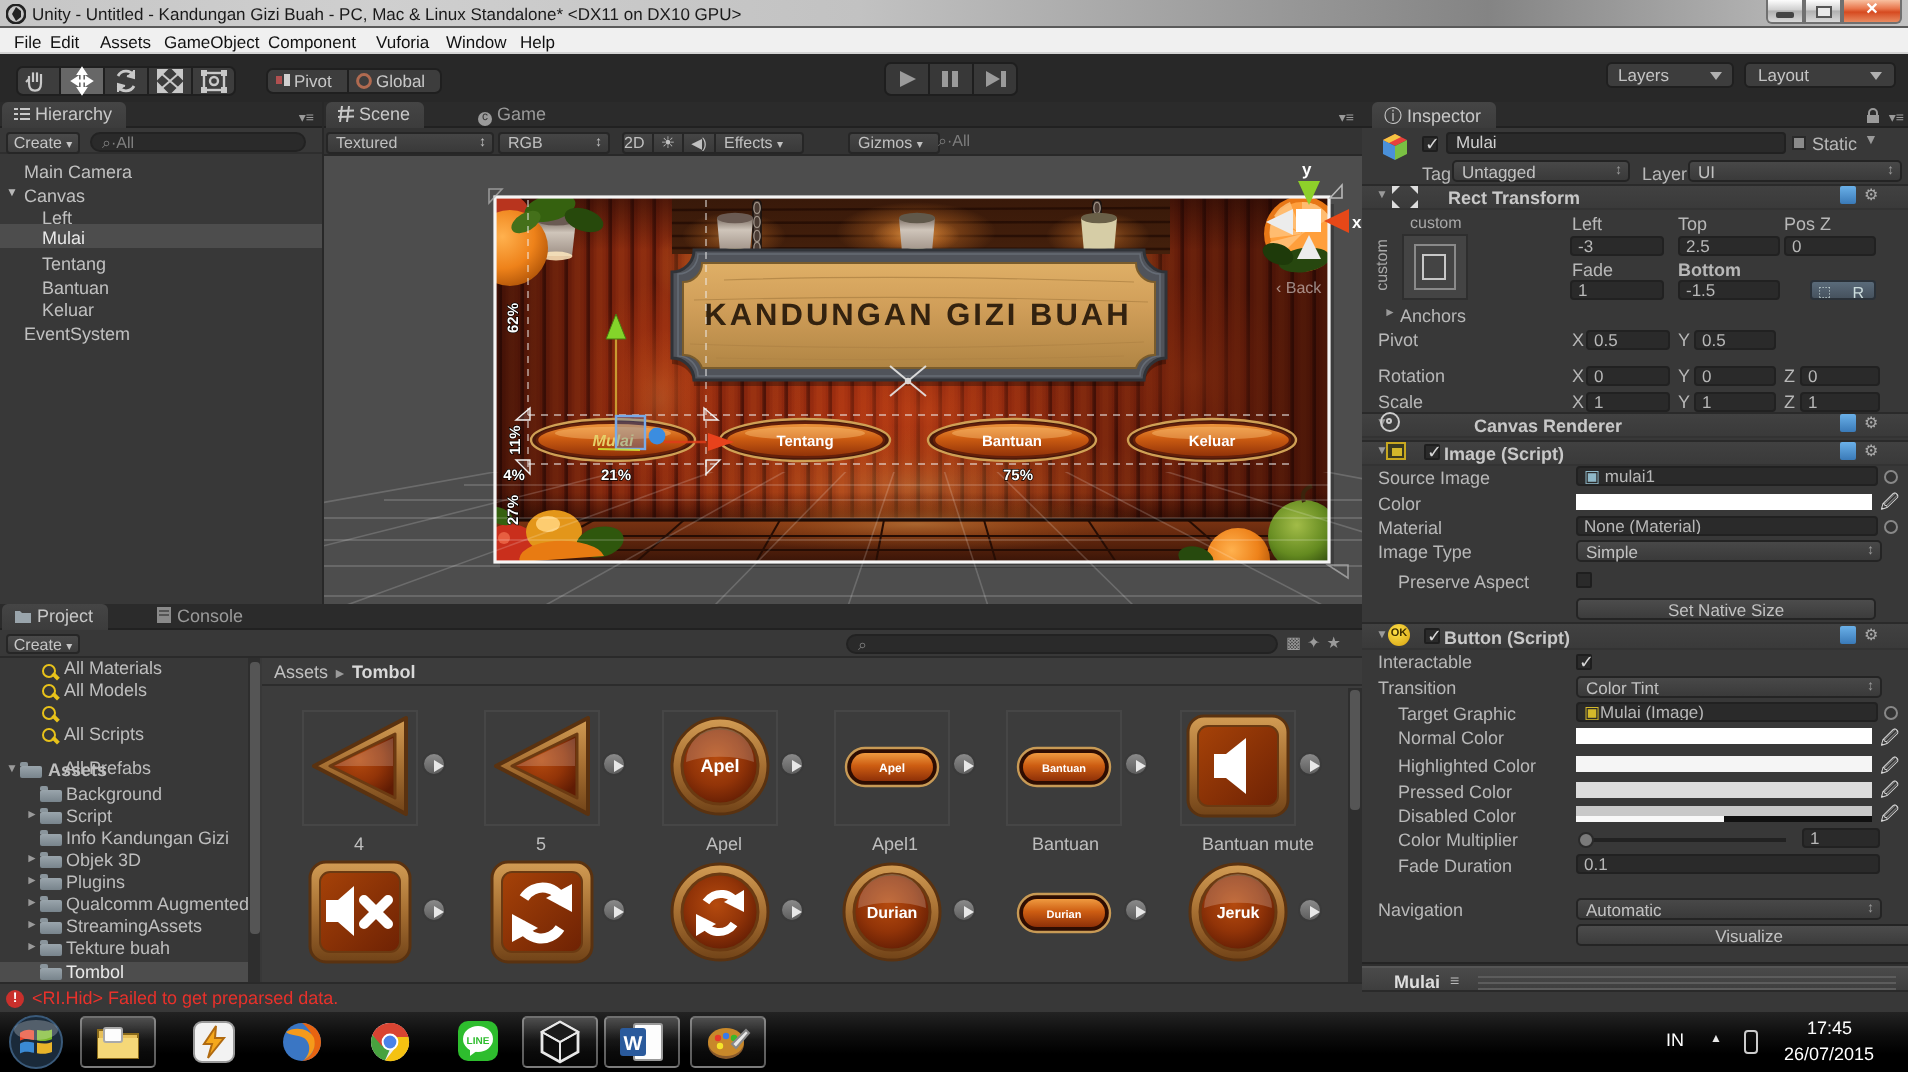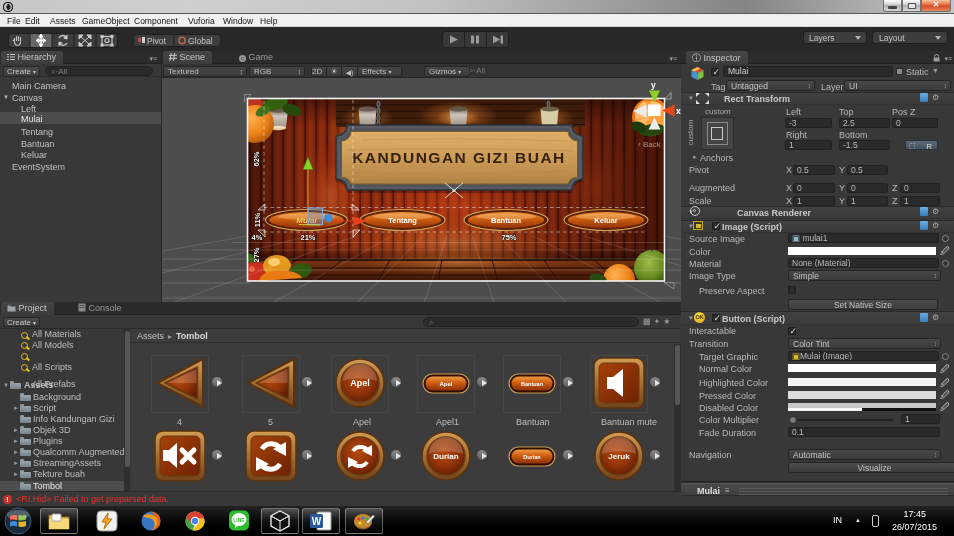--- a/index.html
+++ b/index.html
@@ -64,20 +64,21 @@
 .tbtn { position:absolute; top:2px; width:38px; height:26px; display:flex; align-items:center; justify-content:center; }
 .tbtn.on { background:linear-gradient(rgba(255,255,255,0.22),rgba(255,255,255,0.06) 45%,rgba(255,255,255,0.02)); border:1px solid rgba(255,255,255,0.35); border-radius:2.5px; }
 </style>
 </head>
 <body>
 <div class="abs" id="titlebar">
   <svg class="abs" style="left:3px;top:2px" width="10" height="10" viewBox="0 0 10 10">
       <circle cx="5" cy="5" r="4.6" fill="none" stroke="#222" stroke-width="1.3"></circle>
       <path d="M5 1.5 L3 5 L5 8.5 L7.5 6.5 L7.5 3.5 Z" fill="#222"></path>
     </svg>
+  <span class="ttxt">Unity - Untitled - Kandungan Gizi Buah - PC, Mac &amp; Linux Standalone* &lt;DX11 on DX10 GPU&gt;</span>
   <div id="winbtns">
     <div class="wbtn min">
         <div style="width:9px;height:3px;background:#444;margin:6px auto 0;border-radius:1px;"></div>
       </div>
     <div class="wbtn max">
         <div style="width:8px;height:6px;border:1.3px solid #555;margin:2.5px auto 0;background:#e8e8e8;"></div>
       </div>
     <div class="wbtn cls">✕</div>
   </div>
 </div>
@@ -557,36 +558,36 @@
       <div class="abs" style="left:-3px;top:64px;font-size:8px;color:#a8a8a8;transform:rotate(-90deg);">custom</div>
       <div class="abs" style="left:20px;top:53px;width:33px;height:33px;background:#444;border:1px solid #2e2e2e;"></div>
       <div class="abs" style="left:26px;top:58px;width:21px;height:23px;border:1px solid #8a8a8a;"></div>
       <div class="abs" style="left:30px;top:63px;width:12px;height:13px;border:1.5px solid #c8c8c8;"></div>
       <div class="abs" style="left:105px;top:43px;">Left</div>
       <div class="abs" style="left:158px;top:43px;">Top</div>
       <div class="abs" style="left:211px;top:43px;">Pos Z</div>
       <div class="abs fld" style="left:104px;top:53.5px;width:47px;">-3</div>
       <div class="abs fld" style="left:158px;top:53.5px;width:51px;">2.5</div>
       <div class="abs fld" style="left:211px;top:53.5px;width:46px;">0</div>
-      <div class="abs" style="left:105px;top:66px;">Right</div>
-      <div class="abs" style="left:158px;top:66px;">Bottom</div>
+      <div class="abs" style="left:105px;top:66px;">Fade</div>
+      <div class="abs" style="left:158px;top:66px;font-weight:bold;">Bottom</div>
       <div class="abs fld" style="left:104px;top:76px;width:47px;">1</div>
       <div class="abs fld" style="left:158px;top:76px;width:51px;">-1.5</div>
       <div class="abs" style="left:224px;top:76px;width:33px;height:10px;background:linear-gradient(#5a6b7a,#46525e);border:1px solid #2a3138;border-radius:2px;">
           <span style="position:absolute;left:3px;top:1px;font-size:7px;color:#cdd;">⬚</span>
           <span style="position:absolute;right:5px;top:0.5px;font-size:8px;color:#cdd;">R</span>
         </div>
       <div class="abs tri" style="left:11px;top:90px;">►</div>
       <div class="abs" style="left:19px;top:89px;">Anchors</div>
       <div class="abs" style="left:8px;top:101px;">Pivot</div>
       <div class="abs" style="left:105px;top:101px;">X</div>
         <div class="abs fld" style="left:112px;top:100.5px;width:42px;">0.5</div>
       <div class="abs" style="left:158px;top:101px;">Y</div>
         <div class="abs fld" style="left:166px;top:100.5px;width:41px;">0.5</div>
-      <div class="abs" style="left:8px;top:119px;">Augmented</div>
+      <div class="abs" style="left:8px;top:119px;">Rotation</div>
       <div class="abs" style="left:105px;top:119px;">X</div>
         <div class="abs fld" style="left:112px;top:118.5px;width:42px;">0</div>
       <div class="abs" style="left:158px;top:119px;">Y</div>
         <div class="abs fld" style="left:166px;top:118.5px;width:41px;">0</div>
       <div class="abs" style="left:211px;top:119px;">Z</div>
         <div class="abs fld" style="left:219px;top:118.5px;width:40px;">0</div>
       <div class="abs" style="left:8px;top:132px;">Scale</div>
       <div class="abs" style="left:105px;top:132px;">X</div>
         <div class="abs fld" style="left:112px;top:131.5px;width:42px;">1</div>
       <div class="abs" style="left:158px;top:132px;">Y</div>

